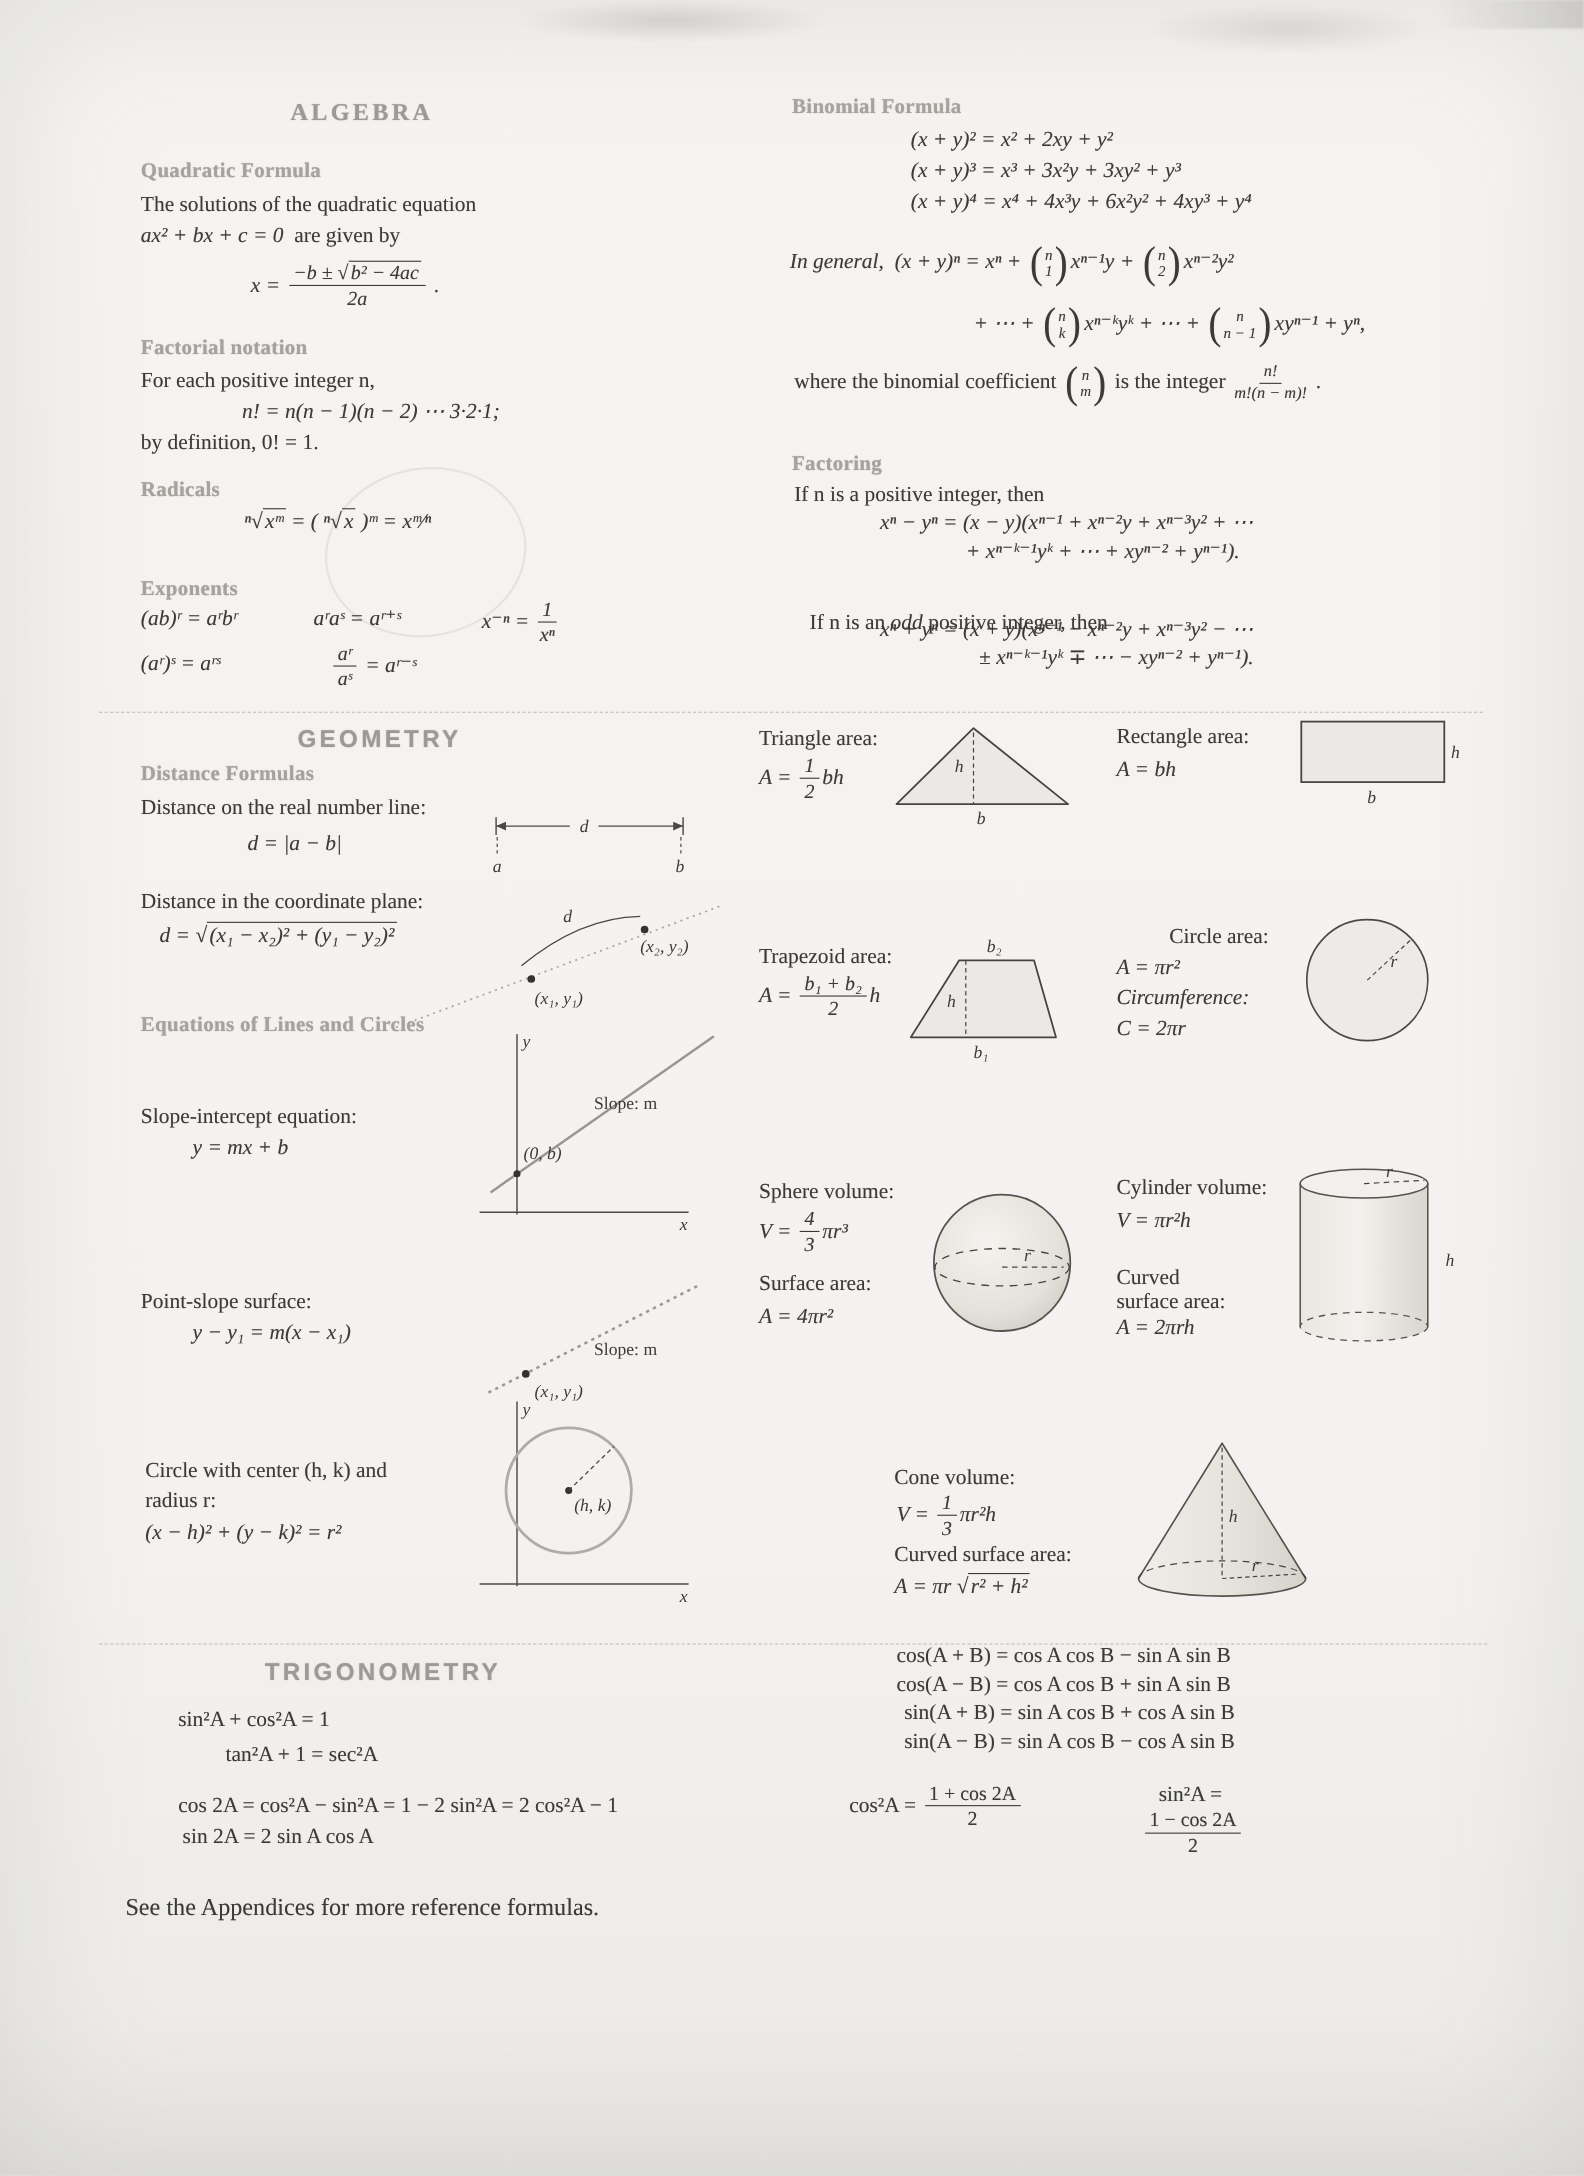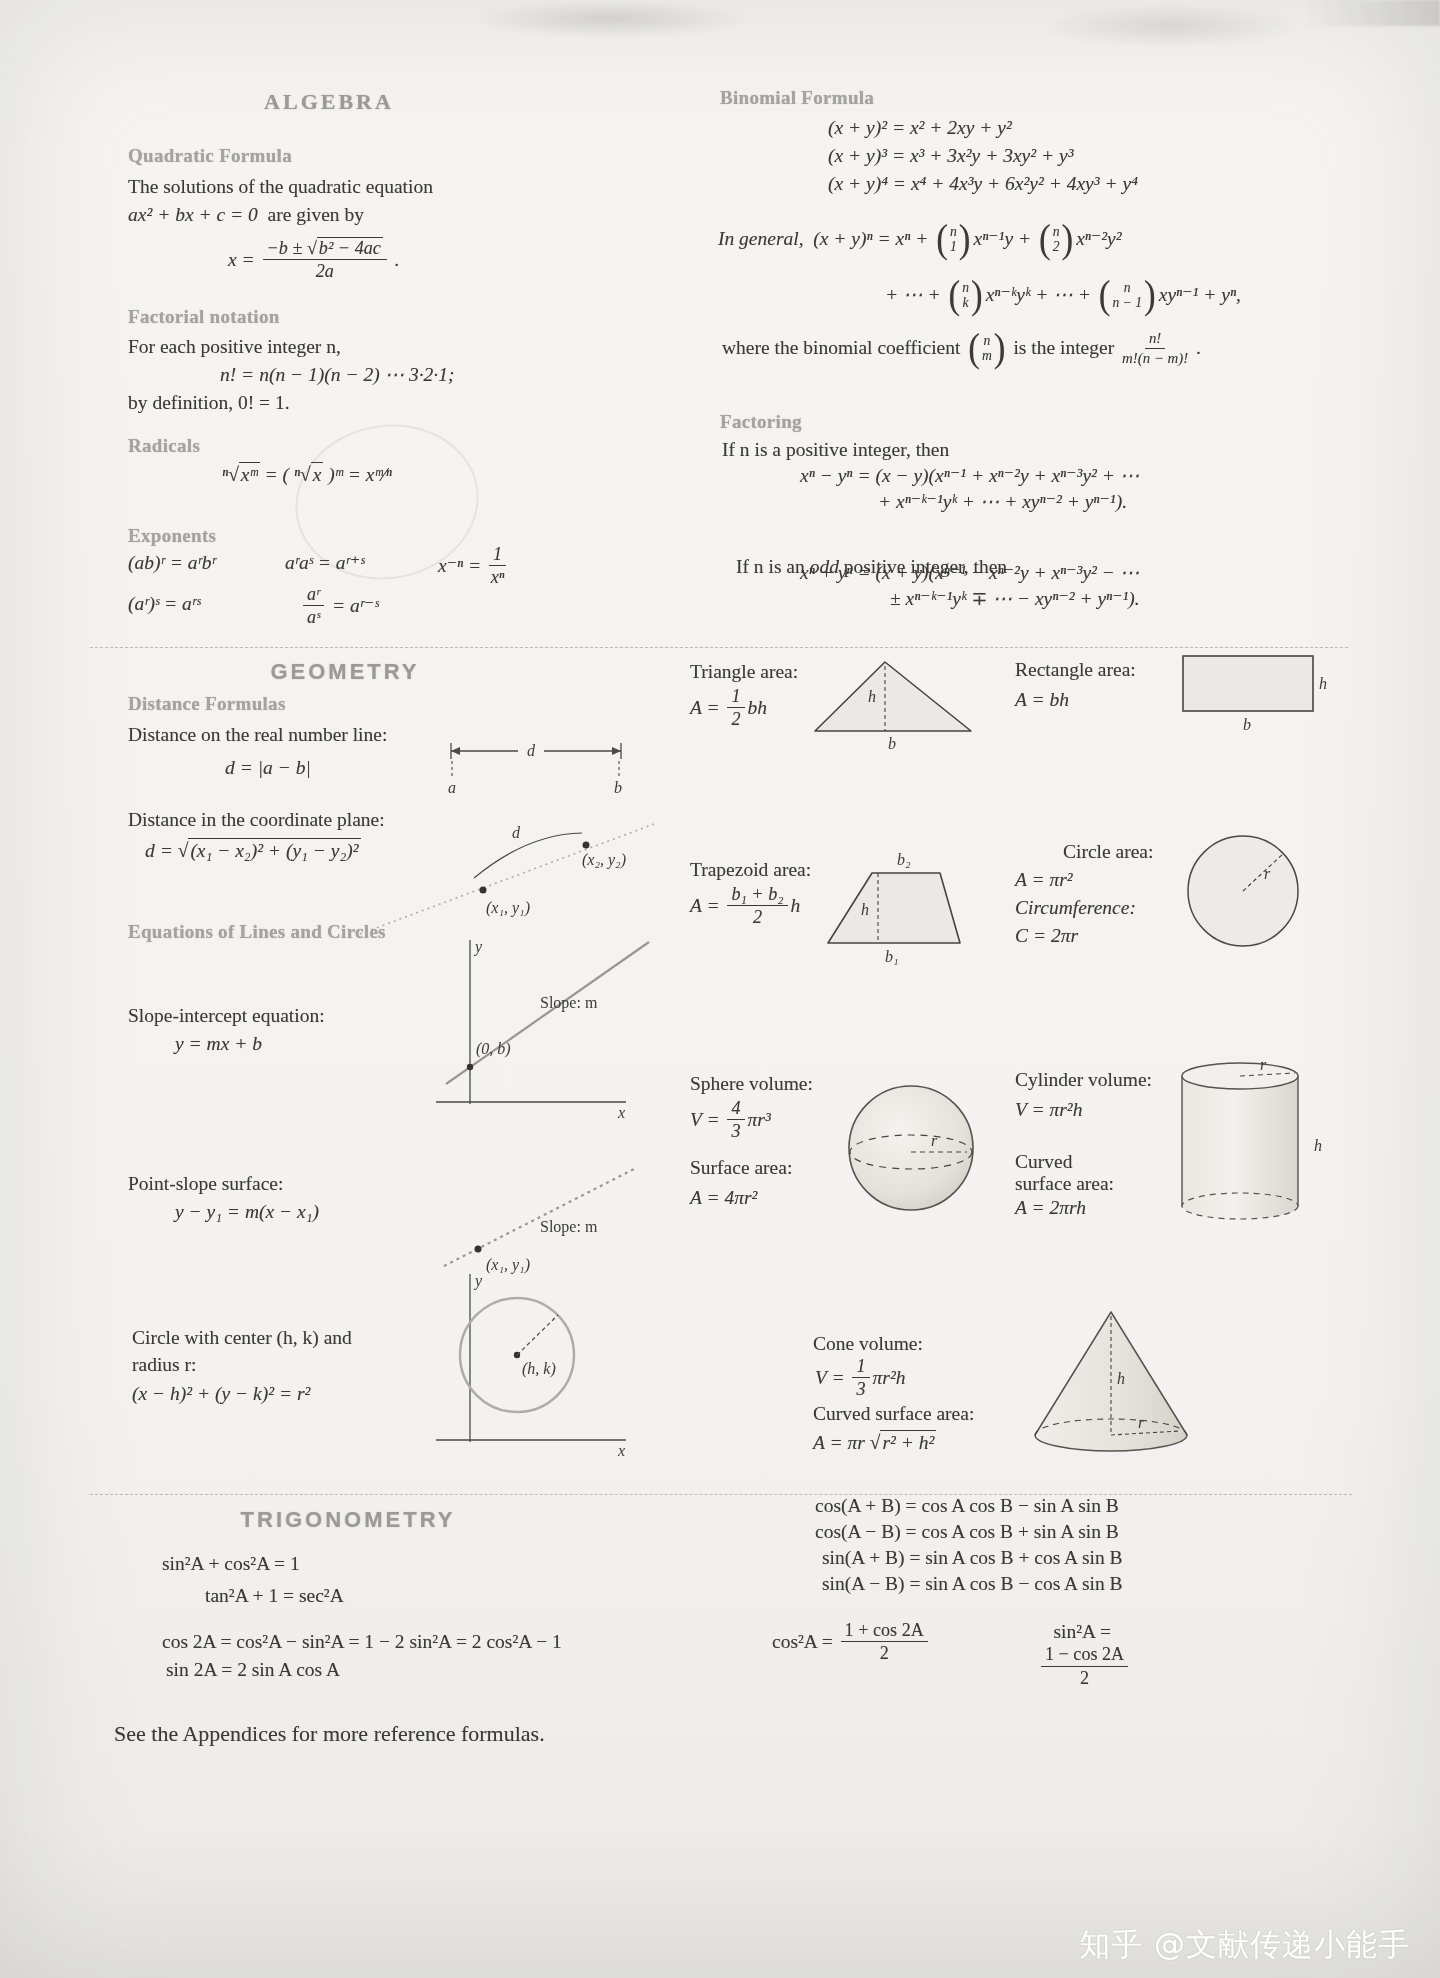--- a/index.html
+++ b/index.html
@@ -305,14 +305,13 @@
 
   <div class="t row fn" style="left:772px;top:1620px;">
     <span>cos²A = </span><span class="frac"><span class="fnum">1 + cos 2A</span><span class="fden">2</span></span>
   </div>
   <div class="t row fn" style="left:1038px;top:1620px;flex-direction:column;">
     <span>sin²A = </span><span class="frac"><span class="fnum">1 − cos 2A</span><span class="fden">2</span></span>
   </div>
 
   <div class="t prose" style="left:114px;top:1720px;font-size:22px;">See the Appendices for more reference formulas.</div>
 
-  <div class="watermark">知乎 @文献传递小能手</div>
 </div>
 
 </body></html>

